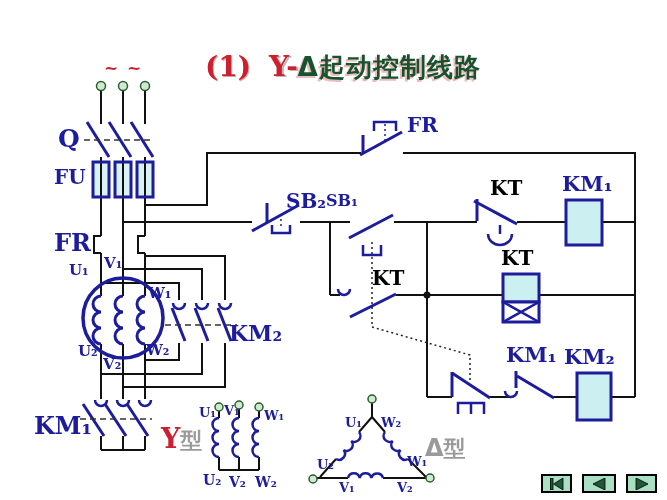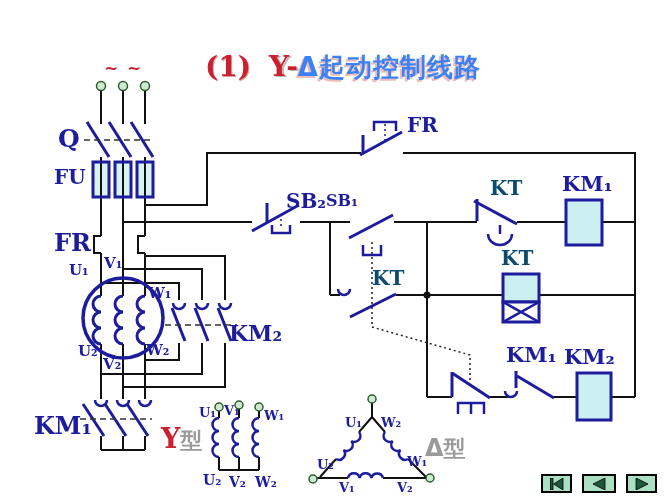--- a/index.html
+++ b/index.html
@@ -1,26 +1,26 @@
 <!DOCTYPE html>
 <html><head>
 <meta charset="utf-8">
 <style>
   html,body{margin:0;padding:0;background:#fff;}
   #stage{position:relative;width:667px;height:500px;background:#ffffff;overflow:hidden;
          font-family:"DejaVu Serif","Liberation Serif",serif;}
   #circuit{position:absolute;left:0;top:0;}
   .lbl{position:absolute;color:#1c1c9c;font-weight:bold;line-height:1;white-space:nowrap;}
-  .red{color:#0c4a6e;}
+  .red{color:#000000;}
   .crimson{color:#cc1f2f;}
   .gray{color:#9a9a9a;}
   #title{position:absolute;left:205px;top:50px;display:flex;align-items:baseline;font-weight:bold;}
   #title .t-num{font-size:28px;color:#cc1f2f;margin-right:18px;text-shadow:1px 1px 0 #d8a0a0;}
   #title .t-red{font-size:28px;color:#cc1f2f;text-shadow:2px 1px 0 #b9b9b9;}
-  #title .t-gray{font-size:26px;color:#3b82f6;font-family:"DejaVu Sans","Liberation Sans",sans-serif;
+  #title .t-gray{font-size:26px;color:#14532d;font-family:"DejaVu Sans","Liberation Sans",sans-serif;
                  text-shadow:-2px 2px 0 rgba(204,60,60,0.35);letter-spacing:1px;text-align:center;}
   .caption{position:absolute;font-weight:bold;display:flex;align-items:baseline;}
   .cap-big{font-size:27px;}
   .cap-word{font-size:22px;font-family:"DejaVu Sans","Liberation Sans",sans-serif;color:#9a9a9a;}
   #nav{position:absolute;left:541px;top:474px;display:flex;gap:10px;}
   .nav-btn{width:31px;height:19px;background:#a9dfc2;border:2px solid #000;display:flex;
            align-items:center;justify-content:center;padding:0;box-sizing:border-box;cursor:pointer;}
 </style>
 </head>
 <body>

